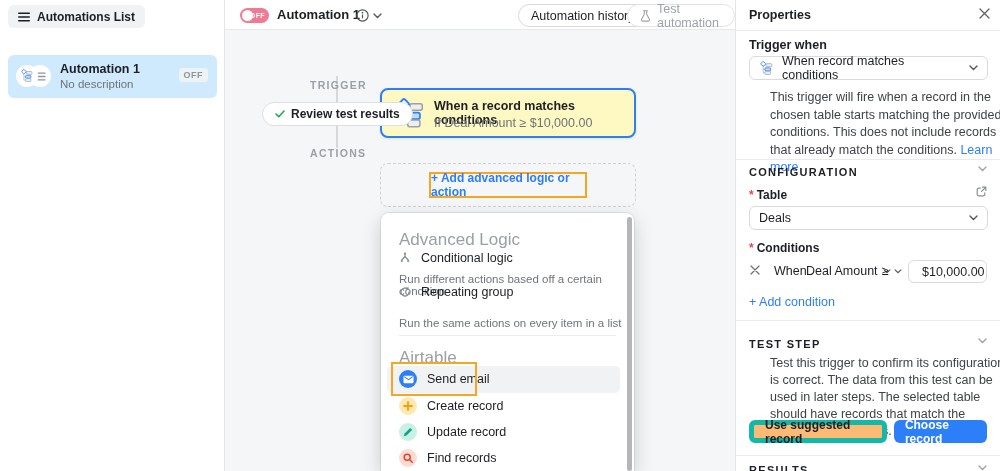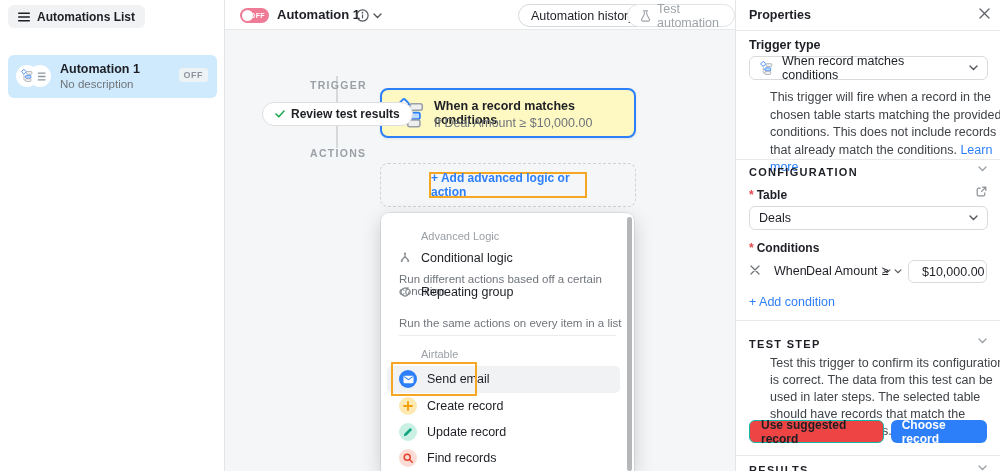--- a/index.html
+++ b/index.html
@@ -58,21 +58,21 @@
   .orange-box { position:absolute; border:2.5px solid #f5a623; display:flex; align-items:center;
                 justify-content:center; z-index:3; }
   .add-action { left:204px; top:172px; width:158px; height:26px; color:#2d7ff9; font-weight:600;
                 font-size:12px; cursor:pointer; background:transparent; }
 
   .menu { position:absolute; left:156px; top:213px; width:253px; height:258px; background:#fff;
           border-radius:8px 8px 0 0; box-shadow:0 0 0 1px rgba(0,0,0,.07), 0 6px 20px rgba(0,0,0,.18); }
   .menu .sb-track { position:absolute; right:2px; top:4px; bottom:0; width:6px; }
   .menu .sb-thumb { position:absolute; right:0; top:0; width:5px; height:100%; background:#b4b6b8;
                     border-radius:3px; cursor:pointer; }
-  .m-header { position:absolute; left:18px; color:#9aa0a6; font-size:11px;margin-left:22px; }
+  .m-header { position:absolute; left:18px; color:#9aa0a6; font-size:17px; }
   .m-item { position:absolute; left:18px; display:flex; align-items:center; gap:10px;
             font-size:12.5px; cursor:pointer; }
   .m-desc { position:absolute; left:18px; color:#70757b; font-size:11.5px; }
   .m-div { position:absolute; left:18px; right:18px; height:1px; background:#ececed; }
   .m-row-hl { position:absolute; left:6px; right:14px; height:27px; background:#f1f2f3;
               border-radius:5px; }
   .ic-circle { width:18px; height:18px; border-radius:50%; display:flex; align-items:center;
                justify-content:center; flex:none; }
 
   
@@ -101,21 +101,21 @@
                  font-size:12.5px; cursor:pointer; }
   .cond-input { position:absolute; left:159px; top:0; width:79px; height:23px;
                 border:1px solid #d9dadb; border-radius:6px; padding-left:13px; font-size:12.5px;
                 font-family:"Liberation Sans", sans-serif; color:#1d1f25; }
   .add-cond { position:absolute; left:13px; top:295px; color:#2d7ff9; font-size:12.5px;
               font-weight:500; cursor:pointer; }
   .btn-row { position:absolute; left:13px; right:13px; top:420px; display:flex;
              justify-content:flex-end; gap:7px; }
   .btn { height:23px; border-radius:6px; font-size:12px; font-weight:700; display:flex;
          align-items:center; padding:0 11px; cursor:pointer; }
-  .btn.secondary { border:1px solid #14b8a6; background:#ef4444; color:#1d1f25; }
+  .btn.secondary { border:5px solid #14b8a6; background:#fdba74; color:#1d1f25; }
   .btn.primary { background:#2d7ff9; color:#fff; }
 
   svg { display:block; }
 </style>
 </head>
 <body>
 
 <div class="app">
 
   <div class="sidebar">
@@ -297,21 +297,21 @@
 
   <div class="props">
     <div class="p-head">Properties</div>
     <div class="p-close">
       <svg width="11" height="11" viewBox="0 0 11 11">
           <path d="M1 1l9 9M10 1l-9 9" stroke="#5f6368" stroke-width="1.3" stroke-linecap="round"></path>
         </svg>
     </div>
     <div class="p-div" style="top:30px;"></div>
 
-    <div class="p-label" style="top:38px;">Trigger type</div>
+    <div class="p-label" style="top:38px;">Trigger when</div>
     <div class="select" style="top:56px;">
       <span>
         <svg width="15" height="15" viewBox="0 0 34 34">
           <path d="M9.5 11v16h4M9.5 19h4" stroke="#aeb2b6" stroke-width="1.8" fill="none"></path>
           <rect x="16" y="6" width="13" height="7" rx="2" fill="#eceef0" stroke="#9aa0a6" stroke-width="1.6"></rect>
           <rect x="13.5" y="15.5" width="13" height="7" rx="2" fill="#bcd9ff" stroke="#2d7ff9" stroke-width="1.8"></rect>
           <rect x="13.5" y="23.5" width="13" height="7" rx="2" fill="#eceef0" stroke="#9aa0a6" stroke-width="1.6"></rect>
           <rect x="5.3" y="2.3" width="8.4" height="8.4" rx="1.5" transform="rotate(45 9.5 6.5)" fill="#fff" stroke="#2d7ff9" stroke-width="2"></rect>
         </svg>
       </span>

